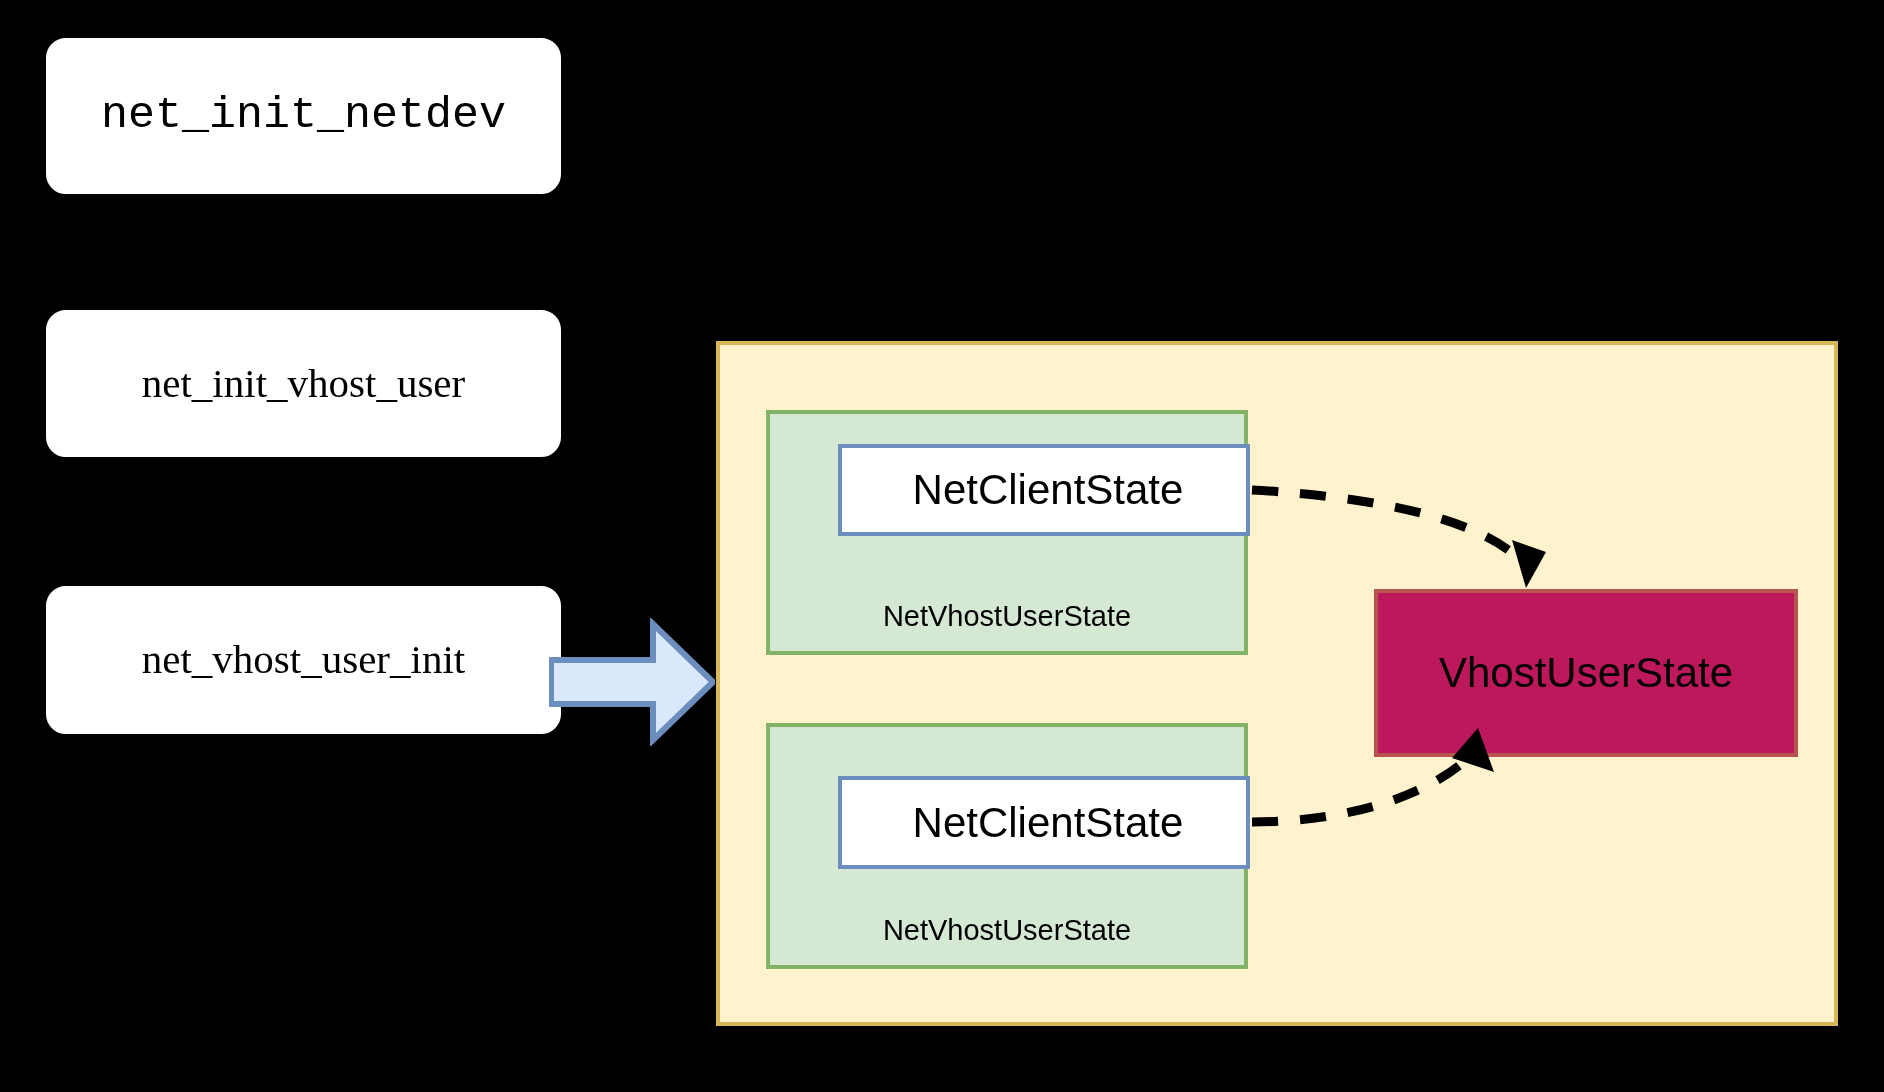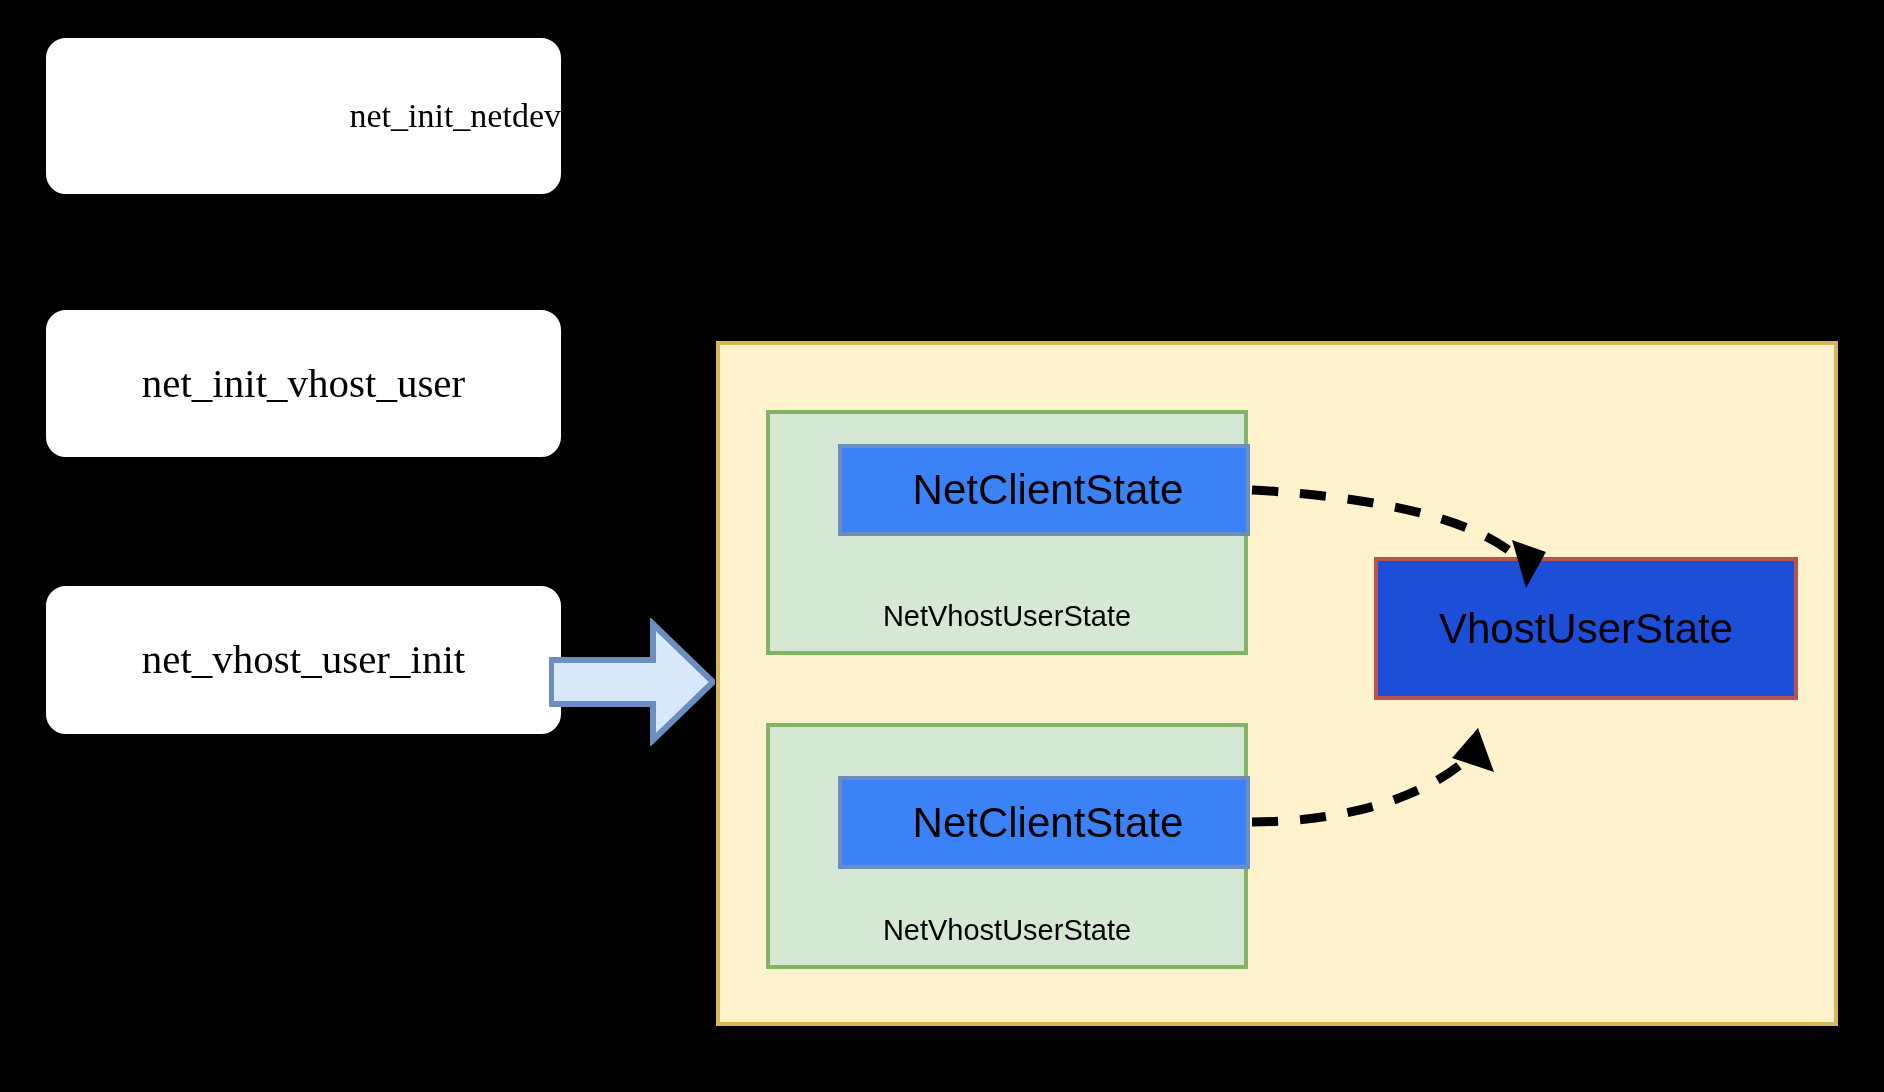--- a/index.html
+++ b/index.html
@@ -23,21 +23,21 @@
     border: 2px solid #000000;
     border-radius: 22px;
     box-sizing: border-box;
     display: flex;
     align-items: center;
     justify-content: center;
     color: #000000;
     text-align: center;
     line-height: 1.1;
   }
-  .call-box.sans { font-family: Liberation Serif, serif; font-size: 34px; justify-content: flex-end; }
+  .call-box.sans { font-family: Liberation Mono, monospace; font-size: 45px; }
   .call-box.serif { font-family: "Liberation Serif", serif; font-size: 41px; }
 
   #box-net-init-netdev     { left: 44px;  top: 36px;  width: 519px; height: 160px; }
   #box-net-init-vhost-user { left: 44px;  top: 308px; width: 519px; height: 151px; }
   #box-net-vhost-user-init { left: 44px;  top: 584px; width: 519px; height: 152px; }
 
   
   #block-arrow {
     position: absolute;
     left: 549px;
@@ -76,42 +76,42 @@
     text-align: center;
     font-size: 29px;
     color: #000000;
     font-family: "Liberation Sans", sans-serif;
     line-height: 1.1;
   }
 
   
   .netclientstate-box {
     position: absolute;
-    background: #3b82f6;
+    background: #ffffff;
     border: 4px solid #6c8ebf;
     box-sizing: border-box;
     display: flex;
     align-items: center;
     justify-content: center;
     font-size: 42px;
     color: #000000;
     font-family: "Liberation Sans", sans-serif;
     padding-left: 8px;
   }
   #netclientstate-1 { left: 838px; top: 444px; width: 412px; height: 92px; }
   #netclientstate-2 { left: 838px; top: 776px; width: 412px; height: 93px; }
 
   
   #vhostuserstate-box {
     position: absolute;
     left: 1374px;
-    top: 557px;
+    top: 589px;
     width: 424px;
-    height: 143px;
-    background: #1d4ed8;
+    height: 168px;
+    background: #be185d;
     border: 4px solid #b85450;
     box-sizing: border-box;
     display: flex;
     align-items: center;
     justify-content: center;
     font-size: 42px;
     color: #000000;
     font-family: "Liberation Sans", sans-serif;
   }
 

